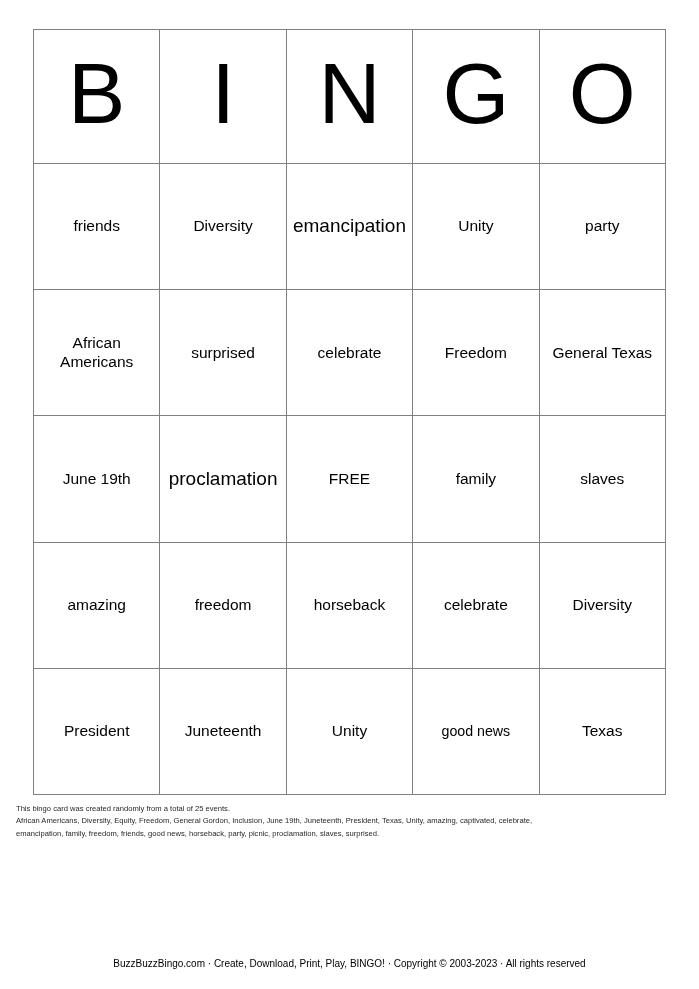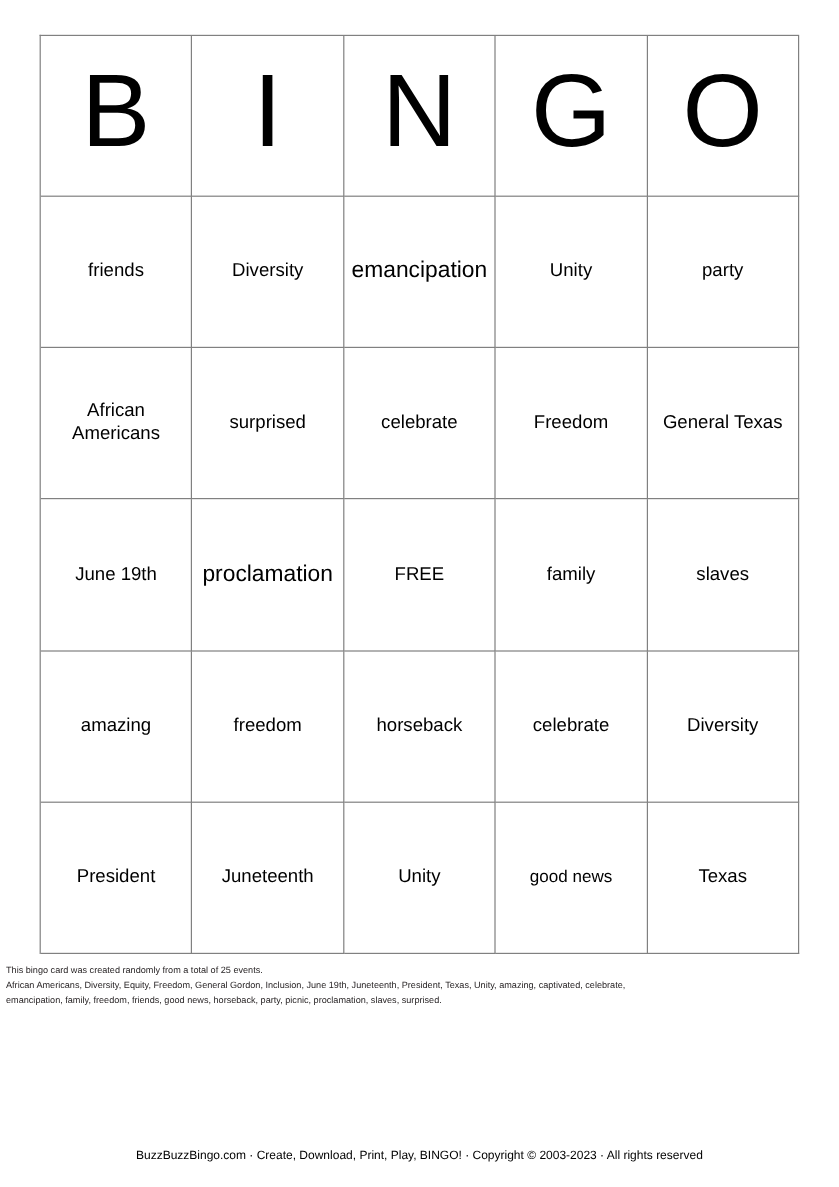--- a/index.html
+++ b/index.html
@@ -71,21 +71,21 @@
   .bingo-cell.fit-small { font-size: 14.2px; }
 
   .cell-text {
     display: block;
     max-width: 100%;
   }
 
   
   #card-footnote {
     position: absolute;
-    left: 5px;
+    left: 16px;
     top: 803px;
     width: 670px;
     font-size: 7.6px;
     line-height: 1.62;
     color: #231f20;
   }
   #card-footnote .note-line { display: block; white-space: nowrap; }
 
   
   #page-footer {

